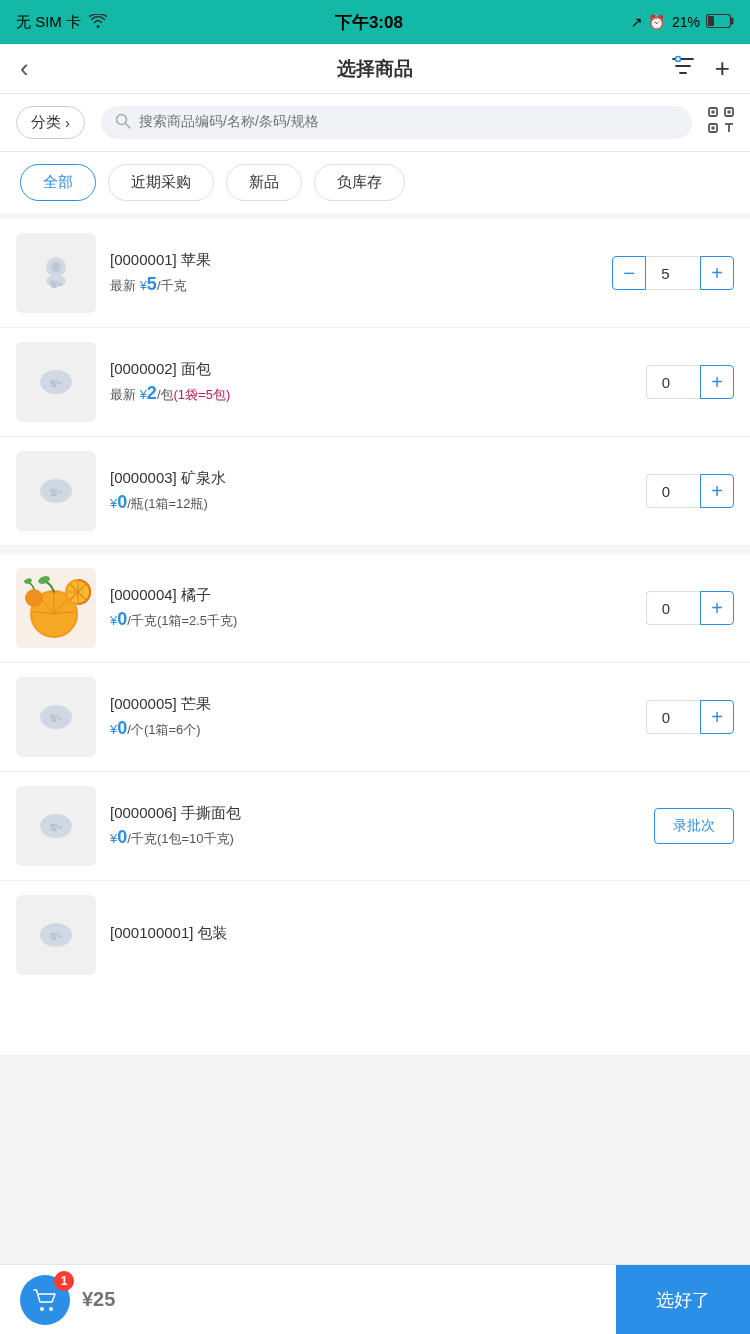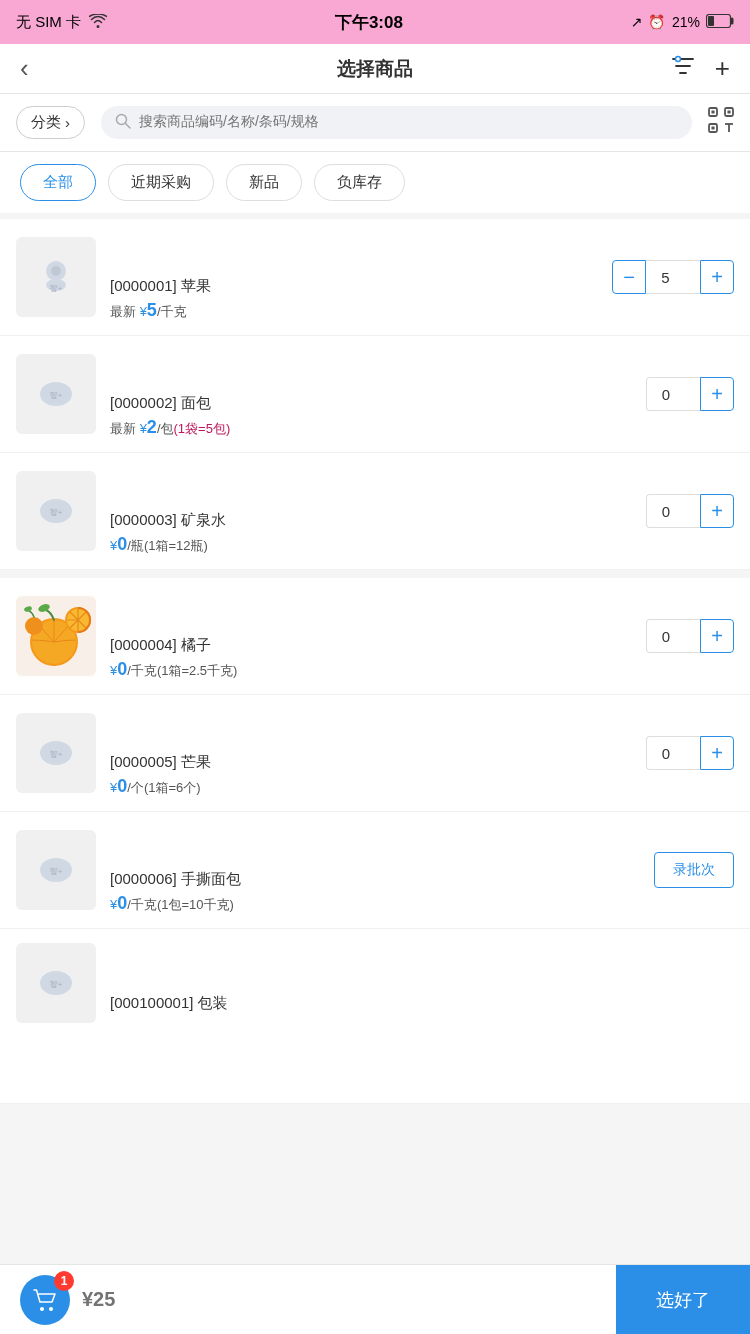--- a/index.html
+++ b/index.html
@@ -7,21 +7,21 @@
     body {
       font-family: -apple-system, "PingFang SC", "Helvetica Neue", Arial, sans-serif;
       background: #f5f5f5;
       width: 750px;
       min-height: 1334px;
       overflow-x: hidden;
     }
 
     
     .status-bar {
-      background: #f9a8d4;
+      background: #14b8a6;
       height: 44px;
       display: flex;
       align-items: center;
       justify-content: space-between;
       padding: 9px 16px;
       font-size: 15px;
       font-weight: 500;
     }
     .status-left { display: flex; align-items: center; gap: 8px; }
     .status-center { font-size: 17px; font-weight: 600; }
@@ -164,21 +164,20 @@
 
     .product-info {
       flex: 1;
       min-width: 0;
     }
     .product-name {
       font-size: 15px;
       color: #333;
       font-weight: 500;
       margin-bottom: 4px;
-      margin-top: 44px;
     }
     .product-spec {
       font-size: 13px;
       color: #999;
       margin-bottom: 3px;
     }
     .product-price {
       font-size: 14px;
       color: #333;
     }

